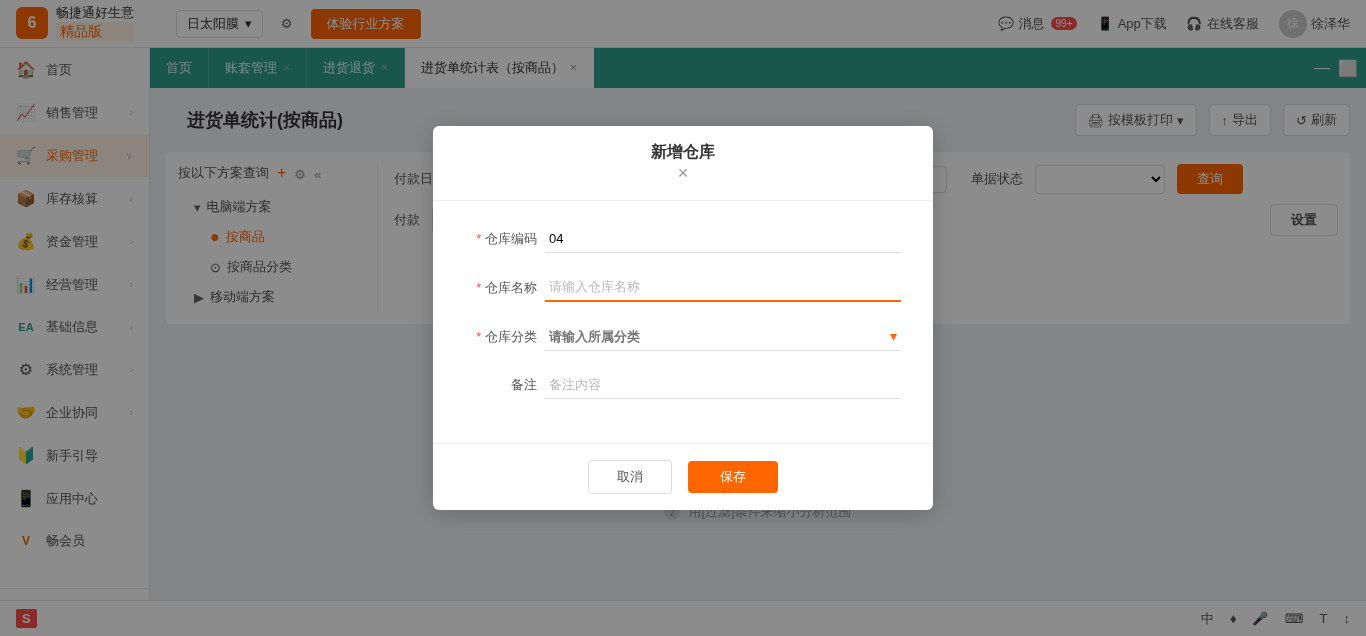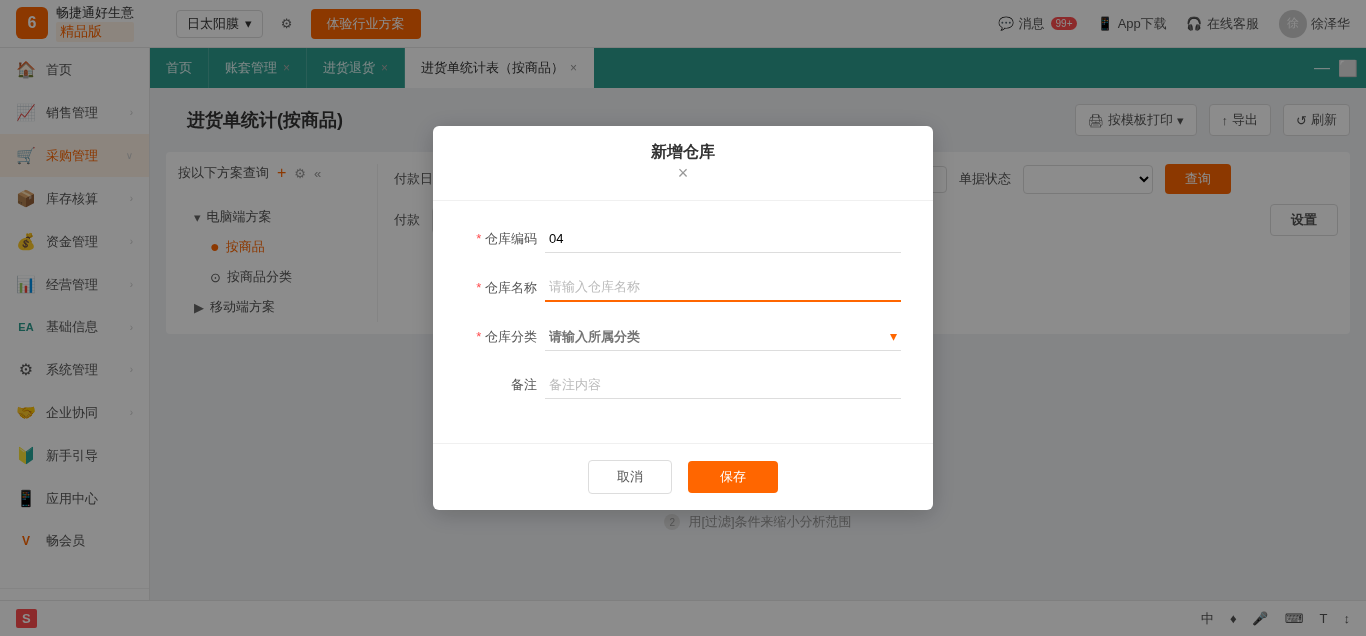--- a/index.html
+++ b/index.html
@@ -358,21 +358,21 @@
       <div class="action-btn">
         <span>↺</span>
         <span>刷新</span>
       </div>
     </div>
   </div>
 
   <div style="background:#fff;border-radius:4px;padding:12px;display:flex;gap:0;">
 
     <div style="width:200px;border-right:1px solid #f0f0f0;padding-right:12px;">
-      <div style="display:flex;align-items:center;gap:8px;margin-bottom:20px;">
+      <div style="display:flex;align-items:flex-end;gap:8px;margin-bottom:10px;">
         <span style="color:#555;font-size:13px;">按以下方案查询</span>
         <span style="color:#ff6600;cursor:pointer;font-size:16px;">+</span>
         <span style="color:#999;cursor:pointer;">⚙</span>
         <span style="color:#999;cursor:pointer;">«</span>
       </div>
       <div class="filter-tree">
         <div class="tree-item">
           <span style="color:#666;">▾</span>
           <span>电脑端方案</span>
         </div>
@@ -394,21 +394,21 @@
     </div>
 
     <div style="flex:1;padding-left:16px;">
       <div style="display:flex;gap:12px;align-items:center;margin-bottom:10px;flex-wrap:wrap;">
         <span style="color:#555;">付款日期</span>
         <input class="filter-input" placeholder="开始日期" style="width: 130px;">
         <span>至</span>
         <input class="filter-input" placeholder="结束日期" style="width: 130px;">
         <span style="color:#555;margin-left:12px;">仓库</span>
         <input class="filter-input" placeholder="" style="width: 130px;">
-        <span style="color:#555;">单据状态</span>
+        <span style="color:#555;margin-left:12px;">单据状态</span>
         <select class="filter-select" style="width:130px;">
           <option></option>
         </select>
         <button class="query-btn">查询</button>
       </div>
       <div style="display:flex;gap:12px;align-items:center;flex-wrap:wrap;">
         <span style="color:#555;">付款</span>
         <input class="filter-input" style="width: 130px;">
         <span style="color:#555;margin-left:12px;">商品</span>
         <span style="color:#ccc;cursor:pointer;margin-left:4px;">···</span>

